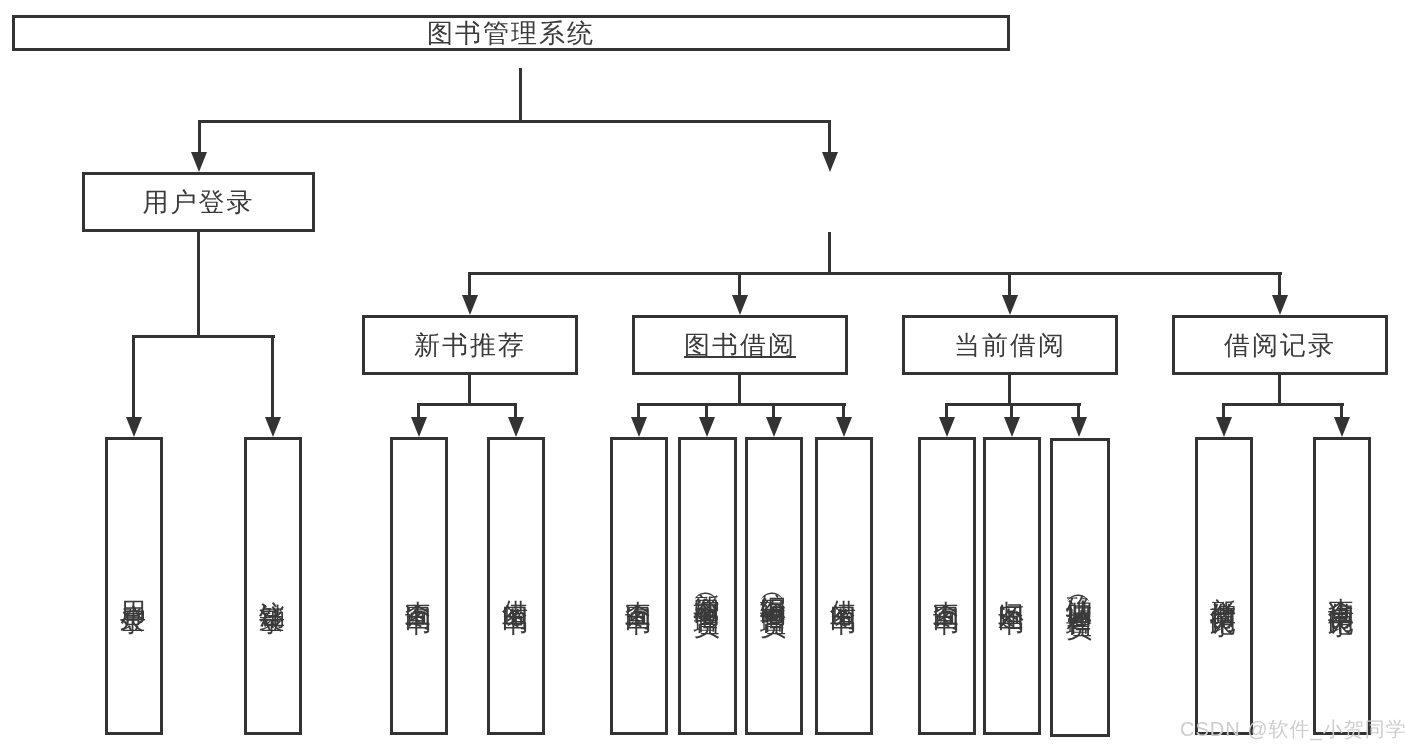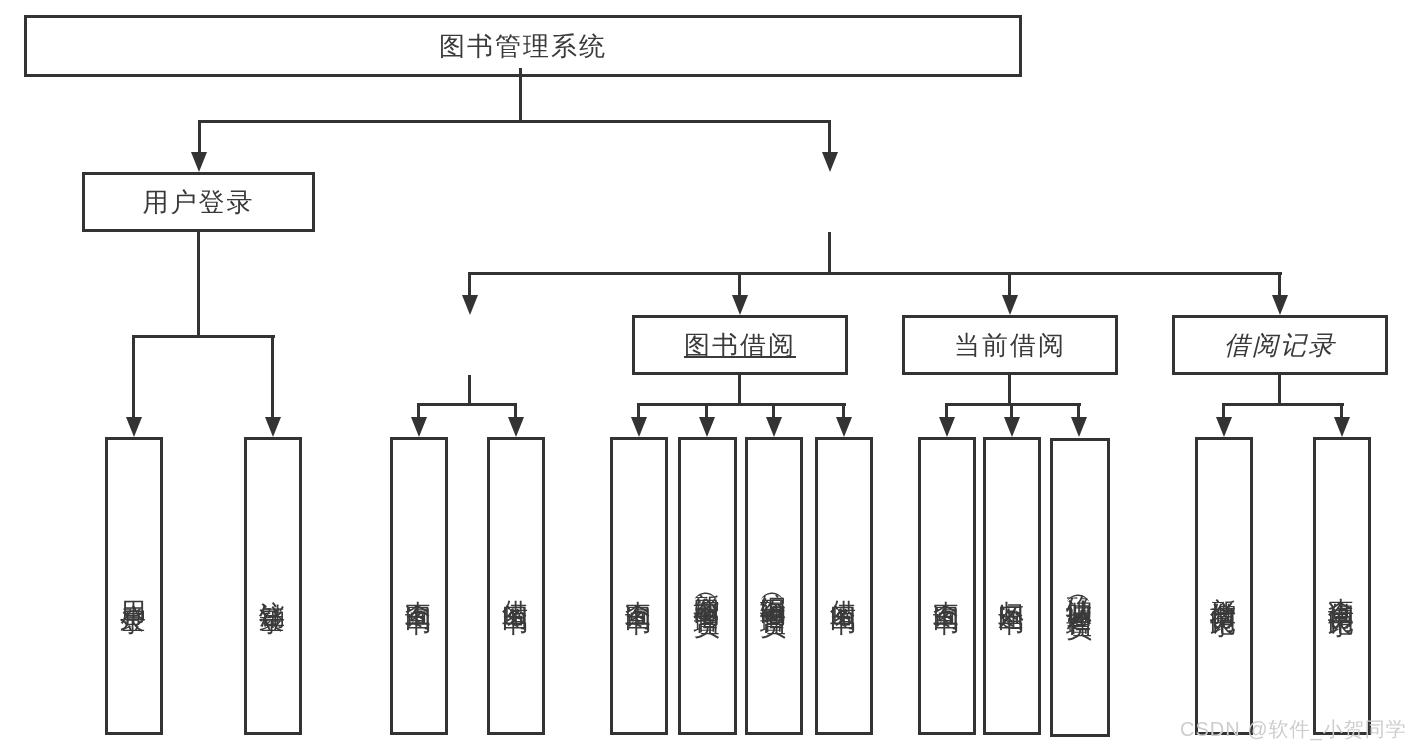--- a/index.html
+++ b/index.html
@@ -53,21 +53,21 @@
     letter-spacing: 1px;
     z-index: 10;
     white-space: nowrap;
   }
 </style>
 </head>
 <body>
 
 <div id="canvas">
 
-  <div class="box h" style="left:24px; top:15px; width:998px; height:62px;">
+  <div class="box h" style="left:12px; top:15px; width:998px; height:36px;">
     <span>图书管理系统</span>
   </div>
 
   <div class="ln" style="left:519px; top:68px; width:3px; height:55px;"></div>
   <div class="ln" style="left:198px; top:120px; width:633px; height:3px;"></div>
   <div class="ln" style="left:198px; top:120px; width:3px; height:34px;"></div>
   <div class="ah" style="left:191px; top:152px;"></div>
   <div class="ln" style="left:828px; top:120px; width:3px; height:34px;"></div>
   <div class="ah" style="left:822px; top:152px;"></div>
 
@@ -86,27 +86,30 @@
   <div class="ln" style="left:468px; top:272px; width:814px; height:3px;"></div>
   <div class="ln" style="left:468px; top:272px; width:3px; height:25px;"></div>
   <div class="ah" style="left:462px; top:295px;"></div>
   <div class="ln" style="left:738px; top:272px; width:3px; height:25px;"></div>
   <div class="ah" style="left:732px; top:295px;"></div>
   <div class="ln" style="left:1008px; top:272px; width:3px; height:25px;"></div>
   <div class="ah" style="left:1002px; top:295px;"></div>
   <div class="ln" style="left:1278px; top:272px; width:3px; height:25px;"></div>
   <div class="ah" style="left:1272px; top:295px;"></div>
 
+  <div class="box h" style="left:362px; top:315px; width:216px; height:60px;">
+    <span>新书推荐</span>
+  </div>
   <div class="box h" style="left:632px; top:315px; width:216px; height:60px;text-decoration:underline;">
     <span>图书借阅</span>
   </div>
   <div class="box h" style="left:902px; top:315px; width:216px; height:60px;text-align:center;">
     <span>当前借阅</span>
   </div>
-  <div class="box h" style="left:1172px; top:315px; width:216px; height:60px;font-style:italic;">
+  <div class="box h" style="left:1172px; top:315px; width:216px; height:60px;">
     <span>借阅记录</span>
   </div>
 
   <div class="ln" style="left:468px; top:375px; width:3px; height:31px;"></div>
   <div class="ln" style="left:417px; top:403px; width:100px; height:3px;"></div>
   <div class="ln" style="left:417px; top:403px; width:3px; height:16px;"></div>
   <div class="ah" style="left:411px; top:417px;"></div>
   <div class="ln" style="left:514px; top:403px; width:3px; height:16px;"></div>
   <div class="ah" style="left:508px; top:417px;"></div>
 

